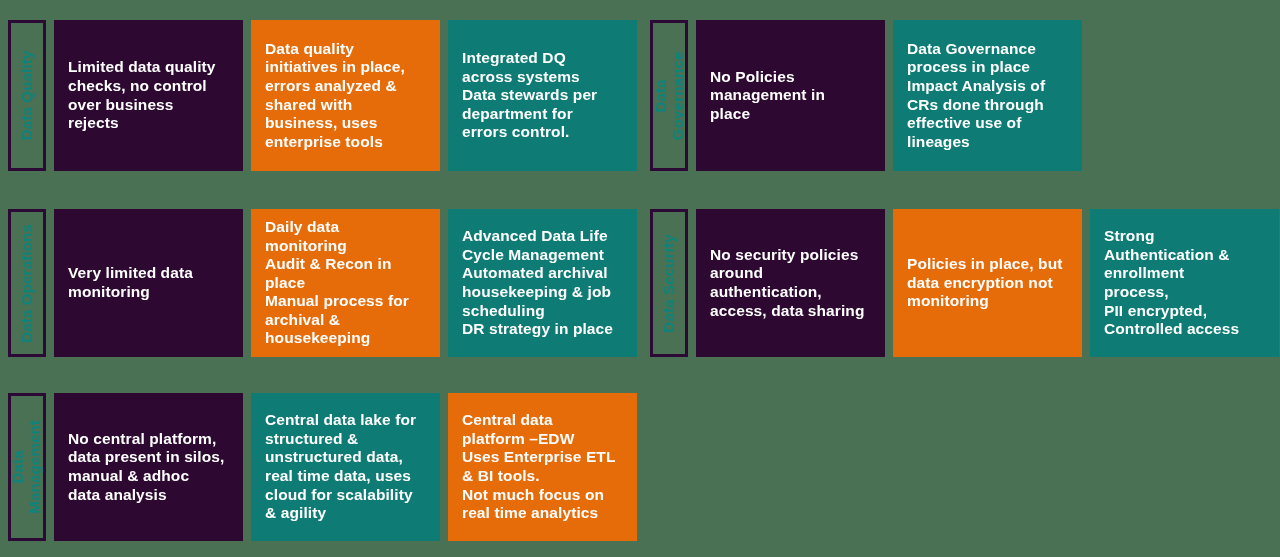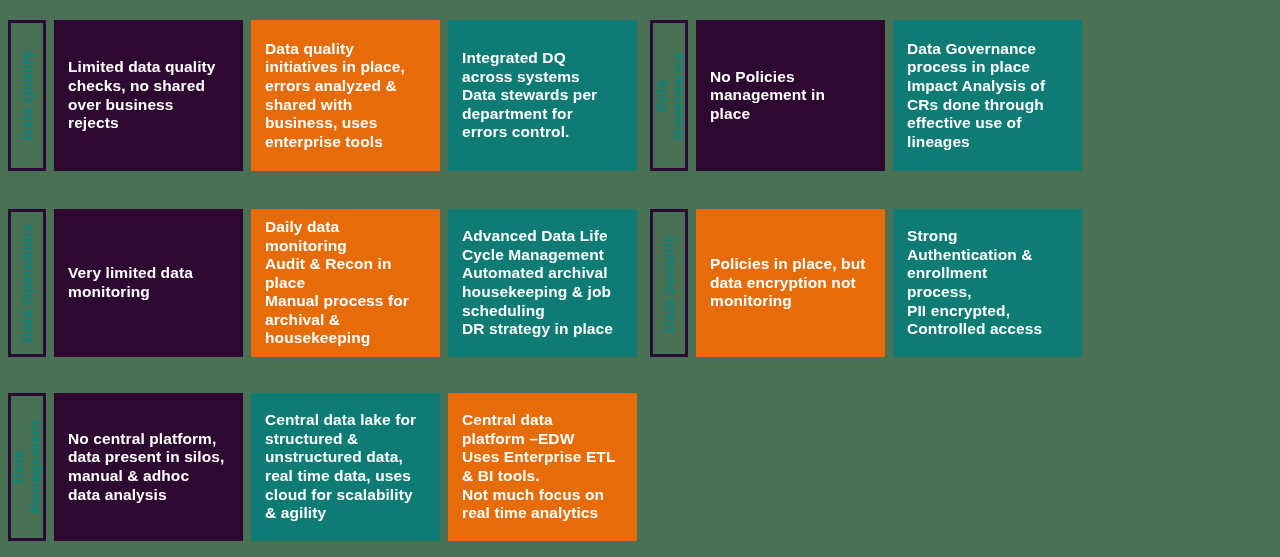--- a/index.html
+++ b/index.html
@@ -72,21 +72,21 @@
 <body>
 
 <div class="stage">
 
   <section class="panel p-dq">
     <div class="rail">
       <span class="rail-text">Data Quality</span>
     </div>
     <div class="cell l1">
       <p>Limited data quality
-checks, no shared
+checks, no control
 over business
 rejects</p>
     </div>
     <div class="cell l2">
       <p>Data quality
 initiatives in place,
 errors analyzed &amp;
 shared with
 business, uses
 enterprise tools</p>
@@ -144,20 +144,26 @@
 housekeeping &amp; job
 scheduling
 DR strategy in place</p>
     </div>
   </section>
 
   <section class="panel p-ds">
     <div class="rail">
       <span class="rail-text">Data Security</span>
     </div>
+    <div class="cell l1">
+      <p>No security policies
+around
+authentication,
+access, data sharing</p>
+    </div>
     <div class="cell l2">
       <p>Policies in place, but
 data encryption not
 monitoring</p>
     </div>
     <div class="cell l3">
       <p>Strong
 Authentication &amp;
 enrollment
 process,

